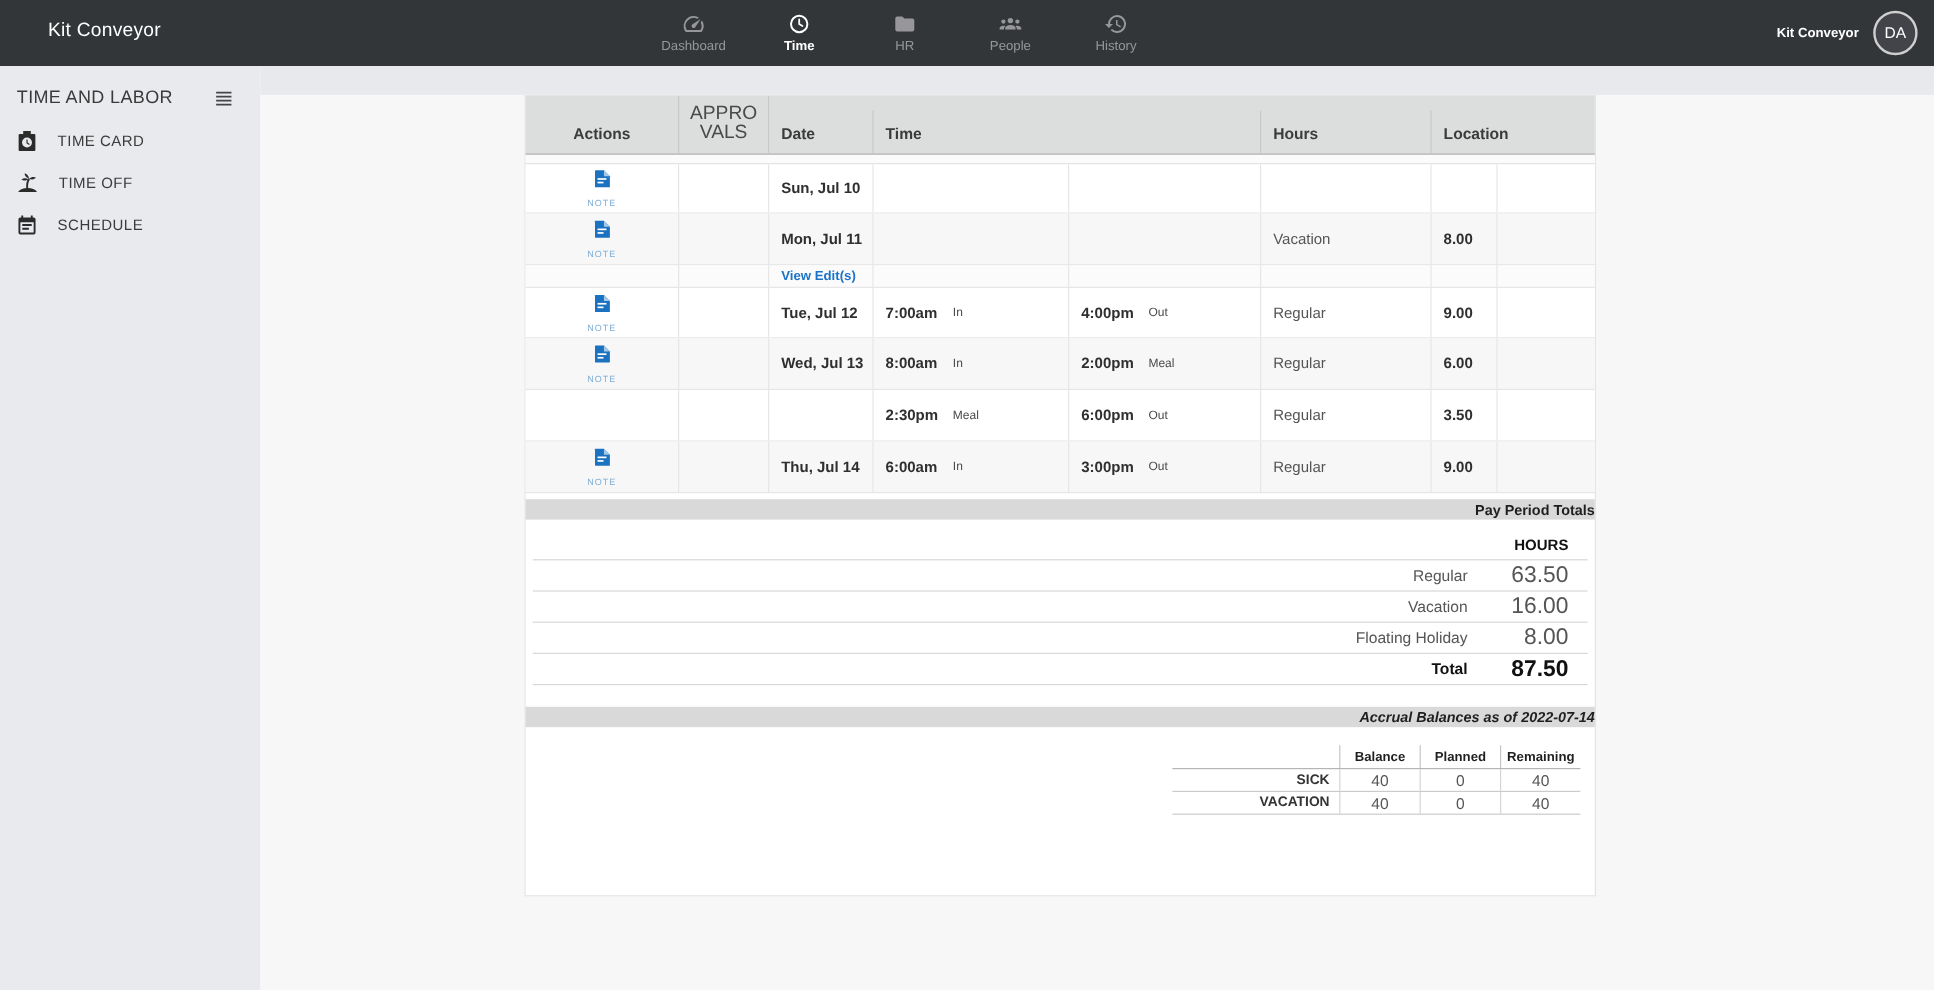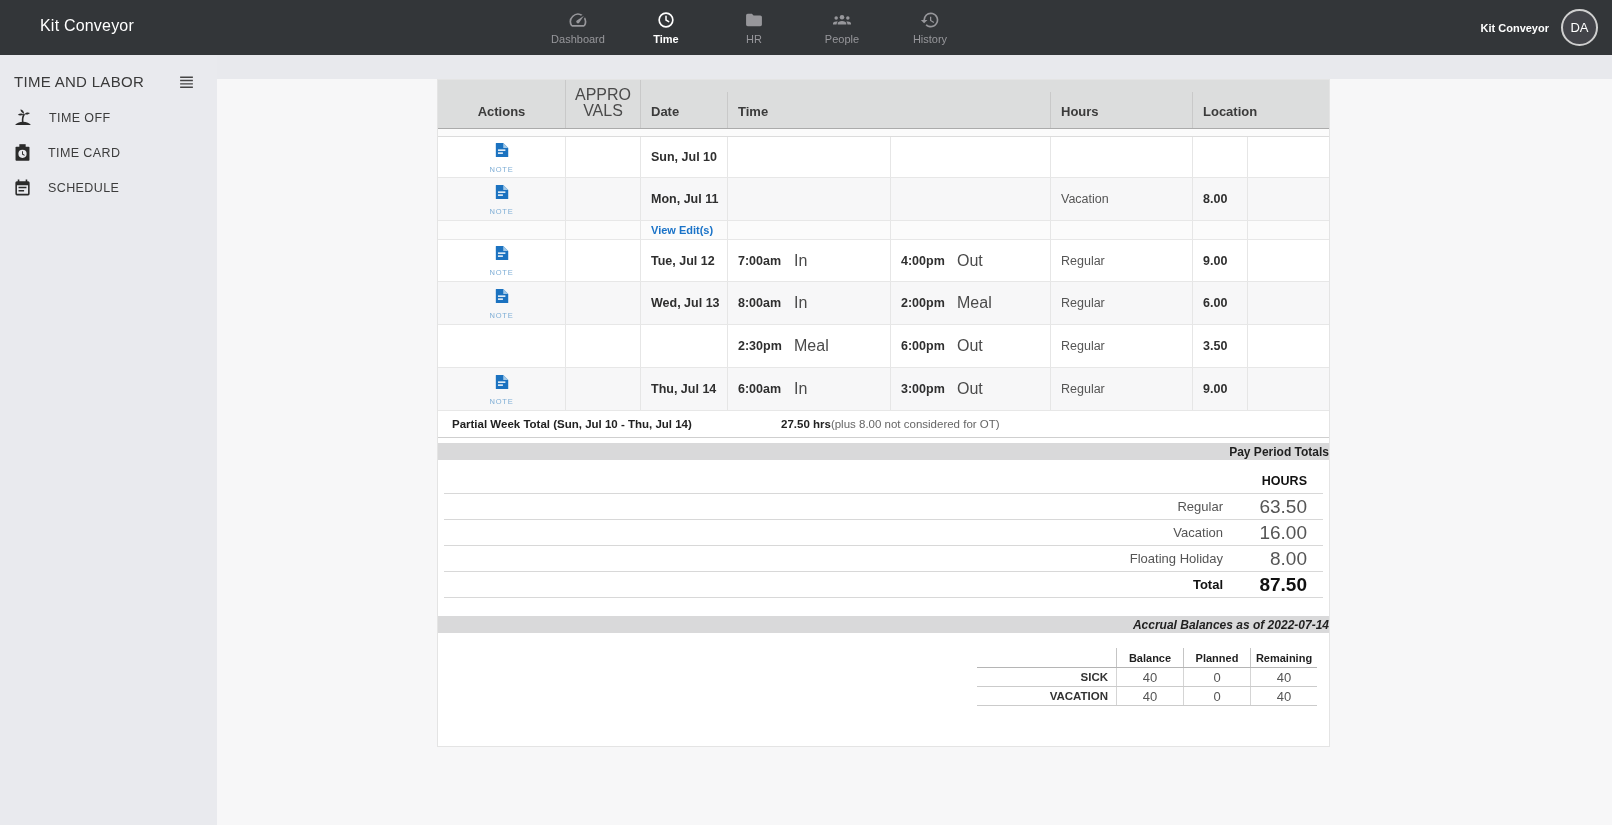--- a/index.html
+++ b/index.html
@@ -49,21 +49,21 @@
   .cell.left { padding-left:10px; }
   .row-white { background:#fff; }
   .row-gray { background:#f7f7f8; }
   .row-h41 { height:41px; } .row-h42 { height:42px; } .row-h43 { height:43px; }
   .spacer-row { height:8px; background:#fbfbfb; border-bottom:1px solid #dcdcdc; }
   .edits-row { height:19px; background:#fbfbfb; }
   .edits-row .cell { font-size:11px; }
   .link { color:#1a73c8; font-weight:700; font-size:11px; cursor:pointer; }
   .date-txt { font-size:12.5px; font-weight:700; color:#2f2f2f; }
   .t-val { display:inline-block; width:56px; font-size:12.5px; font-weight:700; color:#2f2f2f; }
-  .t-lbl { font-size:16px; color:#4a4a4a; }
+  .t-lbl { font-size:10px; color:#4a4a4a; }
   .cat-txt { font-size:12.5px; color:#555; }
   .hrs-txt { font-size:12.5px; font-weight:700; color:#2f2f2f; }
   .note-btn { display:flex; flex-direction:column; align-items:center; cursor:pointer;text-align:right; }
   .note-lbl { font-size:7.5px; letter-spacing:.8px; color:#7faed6; margin-top:2px; }
 
   
   .week-total { position:relative; height:27px; display:flex; align-items:center; border-bottom:1px solid #cfcfcf; background:#fff; }
   .wt-label { padding-left:14px; font-size:11.5px; font-weight:700; color:#222; }
   .wt-mid { position:absolute; left:343px; font-size:11.5px; color:#666; }
   .wt-hours { font-weight:700; color:#222; }
@@ -157,40 +157,40 @@
     <div class="sb-head">
       <span class="sb-title">TIME AND LABOR</span>
       <span class="sb-burger">
         <svg width="17" height="17" viewBox="0 0 24 24" fill="currentColor">
             <path d="M3 5h18v2H3zM3 9.7h18v2H3zM3 14.4h18v2H3zM3 19.1h18v2H3z"></path>
           </svg>
       </span>
     </div>
     <div class="sb-item">
       <span>
+        <svg width="19" height="19" viewBox="0 0 24 24" fill="#2b2b2b">
+            <path d="M8 1.5h8v3.6H8z"></path>
+            <path d="M4.2 4.6h15.6c.6 0 1 .4 1 1v15.9c0 .6-.4 1-1 1H4.2c-.6 0-1-.4-1-1V5.6c0-.6.4-1 1-1z"></path>
+            <circle cx="12" cy="13.6" r="5.2" fill="#e9eaee"></circle>
+            <path d="M11.4 10.3h1.2v3.4l2.3 1.4-.6 1-2.9-1.7z" fill="#2b2b2b"></path>
+          </svg>
+      </span>
+      <span class="sb-label">TIME CARD</span>
+    </div>
+    <div class="sb-item">
+      <span>
         <svg width="20" height="20" viewBox="0 0 24 24" fill="#2b2b2b">
             <path d="M2.5 20.5h19c-1.6-2.6-5.2-4.1-9.5-4.1s-7.9 1.5-9.5 4.1z"></path>
             <path d="M12.6 17c-.4-3.6.1-6.7 1.8-9.3l-1.7-1C10.8 9.5 10.3 13 10.7 17z"></path>
             <path d="M13.6 7.2c1.8-1.9 4.4-2.4 6.8-1.2-1.3 1.7-3.8 2.4-6.8 1.2z"></path>
             <path d="M13.4 6.9c-.3-2.6-1.8-4.6-4.3-5.3-.3 2.1 1 4.3 4.3 5.3z"></path>
             <path d="M12.9 7.4C10.4 6.1 7.8 6.4 5.8 8c1.8 1.4 4.4 1.4 7.1-.6z"></path>
           </svg>
       </span>
       <span class="sb-label">TIME OFF</span>
-    </div>
-    <div class="sb-item">
-      <span>
-        <svg width="19" height="19" viewBox="0 0 24 24" fill="#2b2b2b">
-            <path d="M8 1.5h8v3.6H8z"></path>
-            <path d="M4.2 4.6h15.6c.6 0 1 .4 1 1v15.9c0 .6-.4 1-1 1H4.2c-.6 0-1-.4-1-1V5.6c0-.6.4-1 1-1z"></path>
-            <circle cx="12" cy="13.6" r="5.2" fill="#e9eaee"></circle>
-            <path d="M11.4 10.3h1.2v3.4l2.3 1.4-.6 1-2.9-1.7z" fill="#2b2b2b"></path>
-          </svg>
-      </span>
-      <span class="sb-label">TIME CARD</span>
     </div>
     <div class="sb-item">
       <span>
         <svg width="19" height="19" viewBox="0 0 24 24" fill="#2b2b2b">
             <path d="M19 4h-1V2h-2v2H8V2H6v2H5a2 2 0 0 0-2 2v14a2 2 0 0 0 2 2h14a2 2 0 0 0 2-2V6a2 2 0 0 0-2-2zm0 16H5V9h14v11zM7 11h10v2H7v-2zm0 4h7v2H7v-2z"></path>
           </svg>
       </span>
       <span class="sb-label">SCHEDULE</span>
     </div>
   </div>
@@ -389,24 +389,20 @@
           </div>
         <div class="cell left">
             <span class="cat-txt">Regular</span>
           </div>
         <div class="cell left">
             <span class="hrs-txt">9.00</span>
           </div>
         <div class="cell"></div>
       </div>
 
-      <div class="week-total">
-        <span class="wt-label">Partial Week Total (Sun, Jul 10 - Thu, Jul 14)</span>
-        <span class="wt-mid"><span class="wt-hours">27.50 hrs</span><span>(plus 8.00 not considered for OT)</span></span>
-      </div>
 
       <div class="sec-bar bar1">Pay Period Totals</div>
       <div class="pp-table">
         <div class="pp-row pp-head">
           <span class="pp-label"></span>
           <span class="pp-value">HOURS</span>
         </div>
         <div class="pp-row">
           <span class="pp-label">Regular</span>
           <span class="pp-value">63.50</span>

